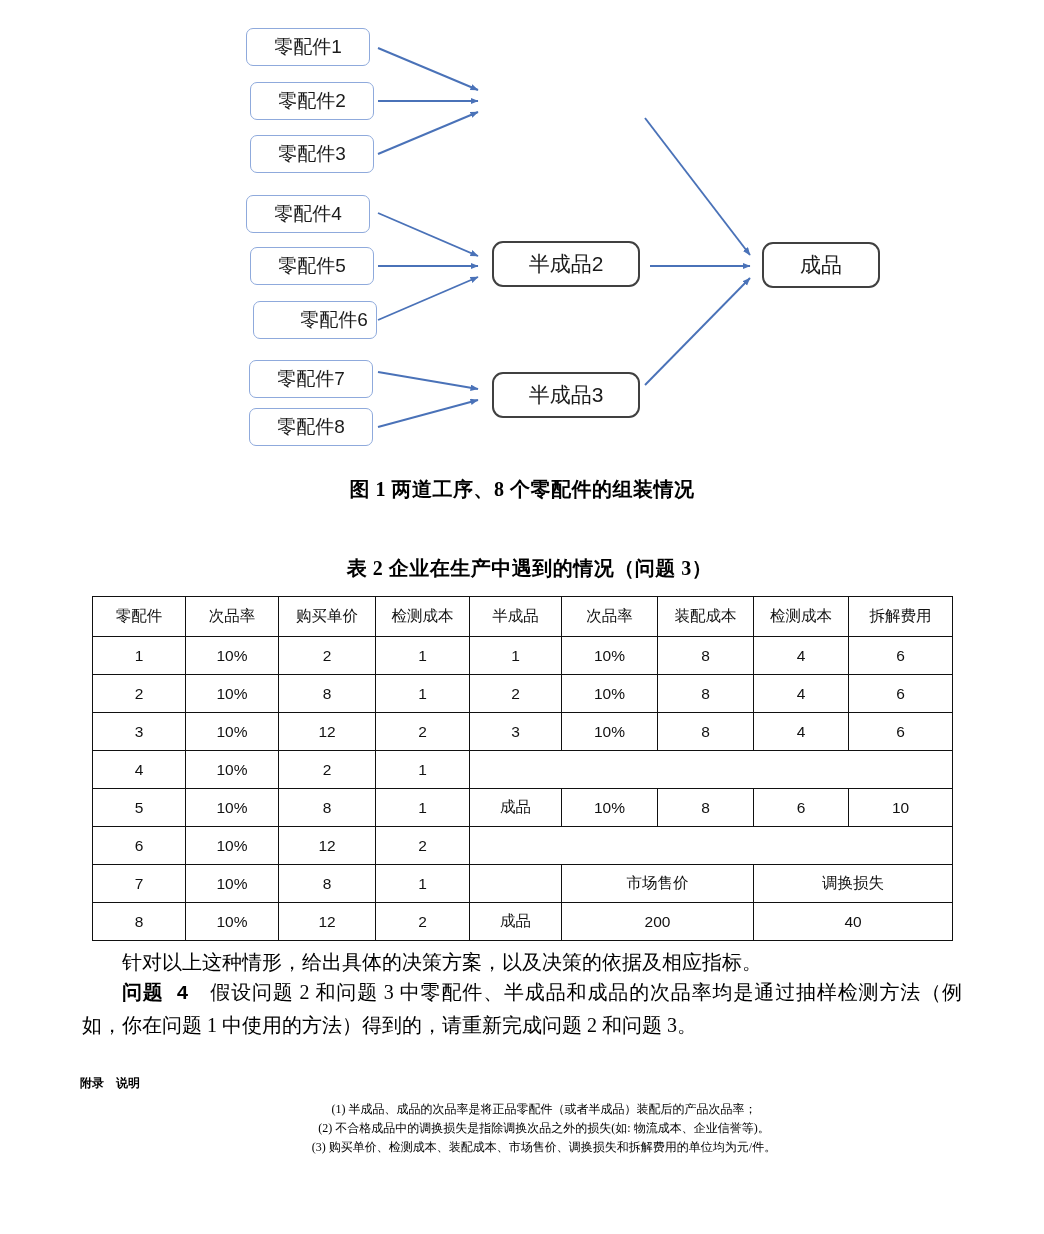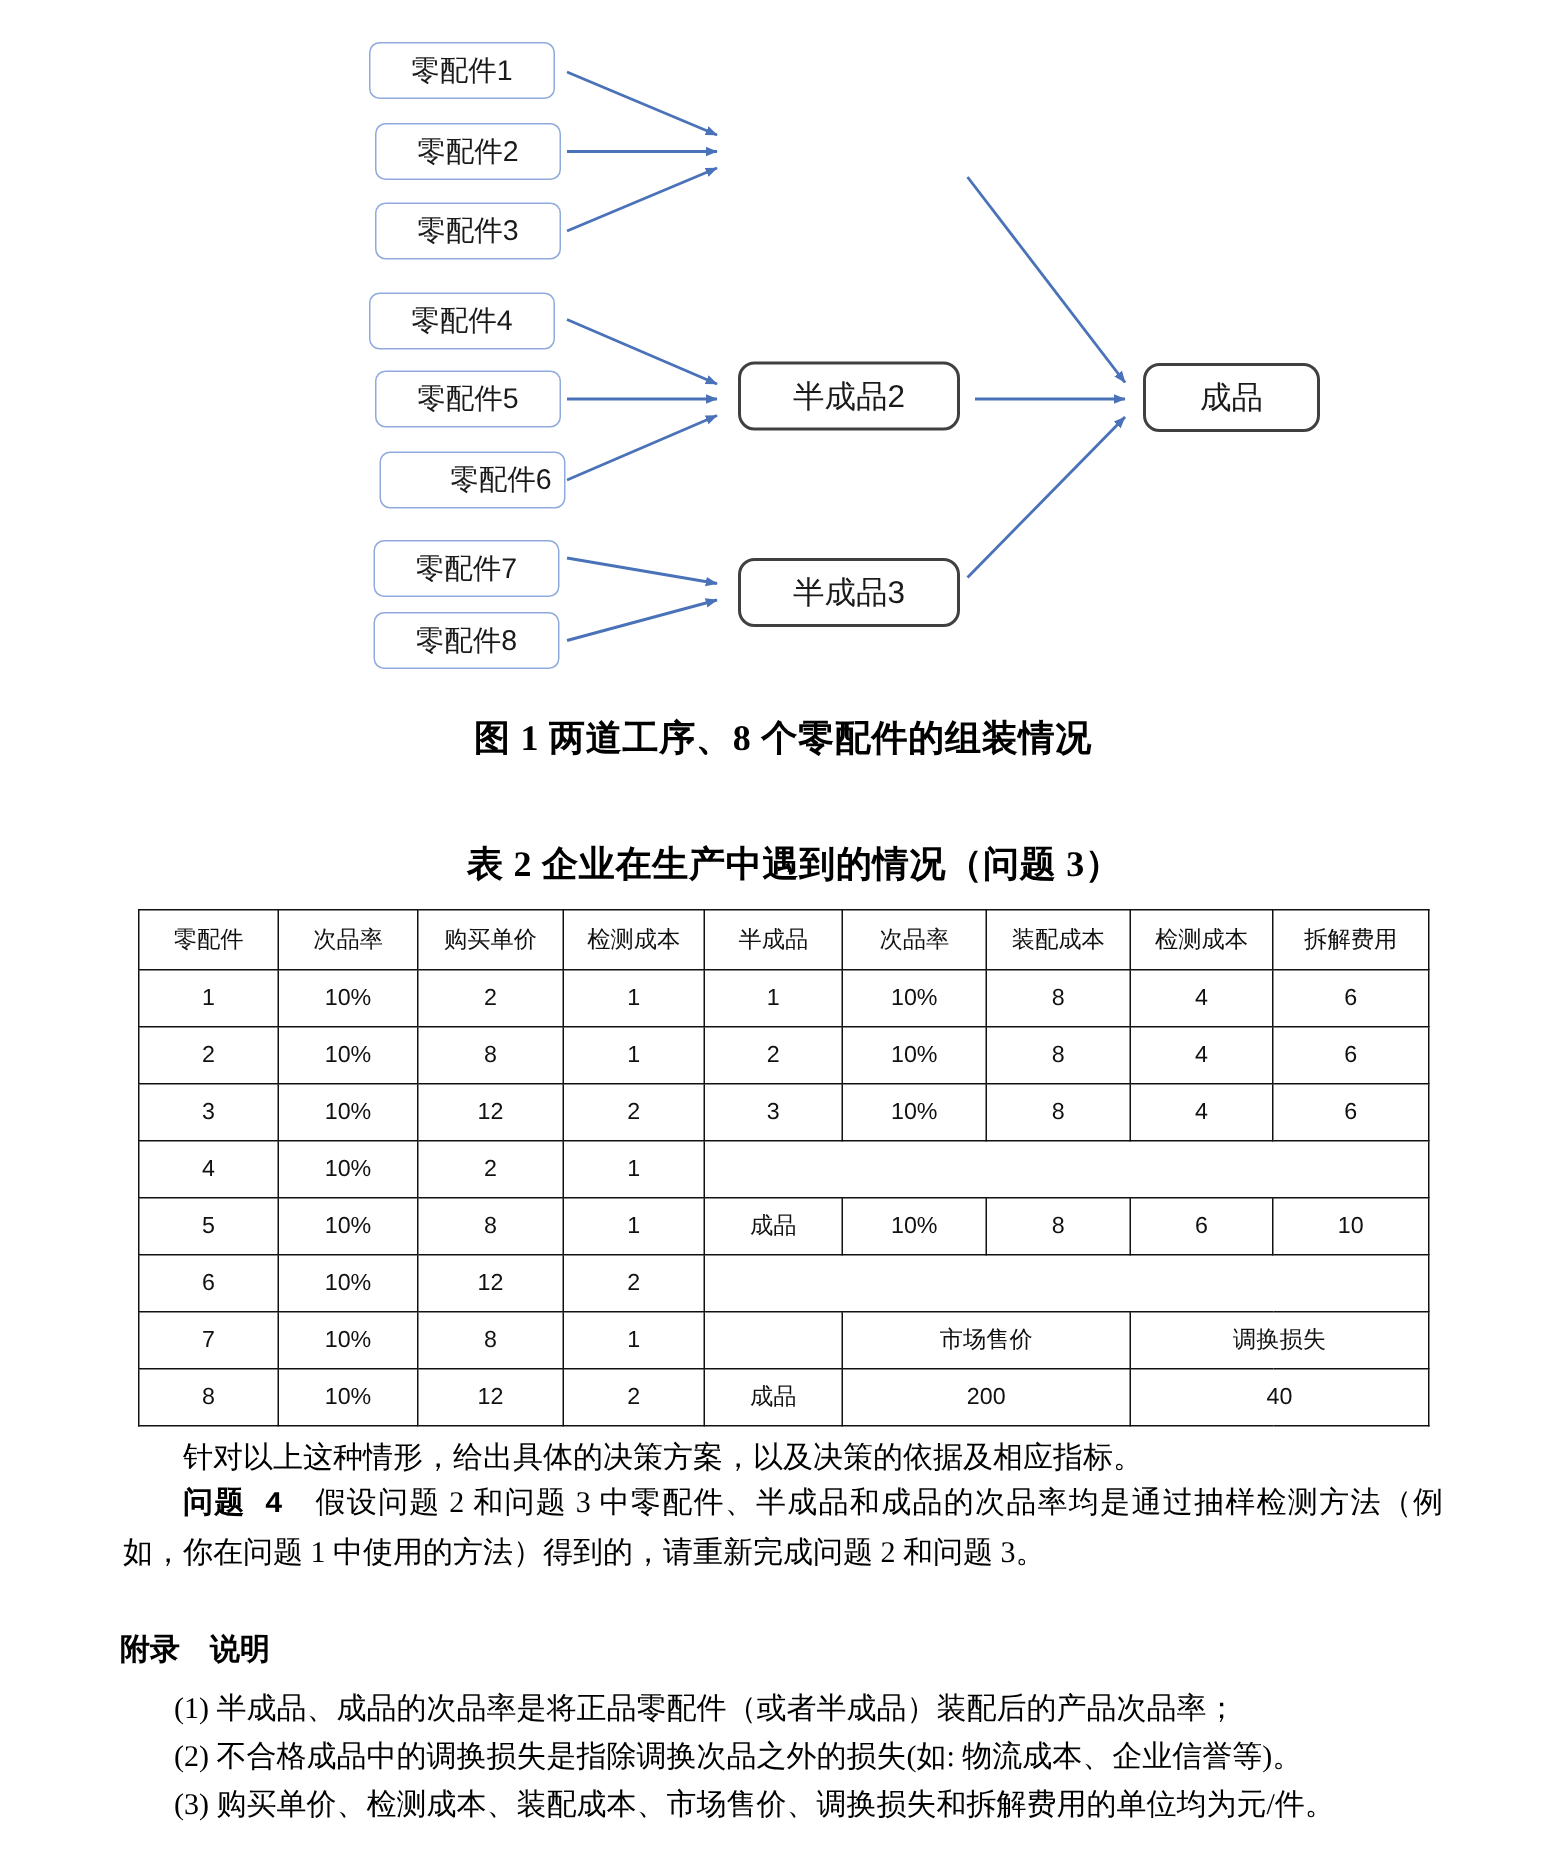--- a/index.html
+++ b/index.html
@@ -59,21 +59,21 @@
     width: 118px;
     height: 46px;
     font-size: 21px;
     color: #1a1a1a;
   }
 
   
   .caption {
     text-align: center;
     font-weight: bold;
-    font-size: 24px;
+    font-size: 20px;
     font-family: "Liberation Serif", "DejaVu Serif", serif;
     letter-spacing: 0.5px;
   }
   #fig-caption { margin-top: 16px; }
   #tbl-caption { margin-top: 52px; margin-bottom: 14px; margin-left: 15px; }
 
   
   #table-wrap {
     width: 860px;
     margin: 0 auto;
@@ -105,31 +105,32 @@
     line-height: 1.52;
     text-align: justify;
   }
   #prose p { margin: 0; }
   .indent2 { text-indent: 2em; }
   .bold { font-weight: bold; font-family: Liberation Mono, monospace; }
 
   #appendix {
     width: 900px;
     margin: 34px auto 0 auto;
-    font-size: 20px;
+    font-size: 12px;
     line-height: 1.62;
   }
   #appendix .app-title {
     font-weight: bold;
     margin-left: 8px;
     margin-bottom: 6px;
   }
   #appendix .note {
     margin-left: 44px;
     white-space: nowrap;
+    text-align: center;
   }
 </style>
 </head>
 <body>
 
 <div id="diagram">
 
   <svg width="1044" height="460">
     <defs>
       <marker id="ah" markerWidth="9" markerHeight="9" refX="7.5" refY="3.2" orient="auto" markerUnits="userSpaceOnUse">

